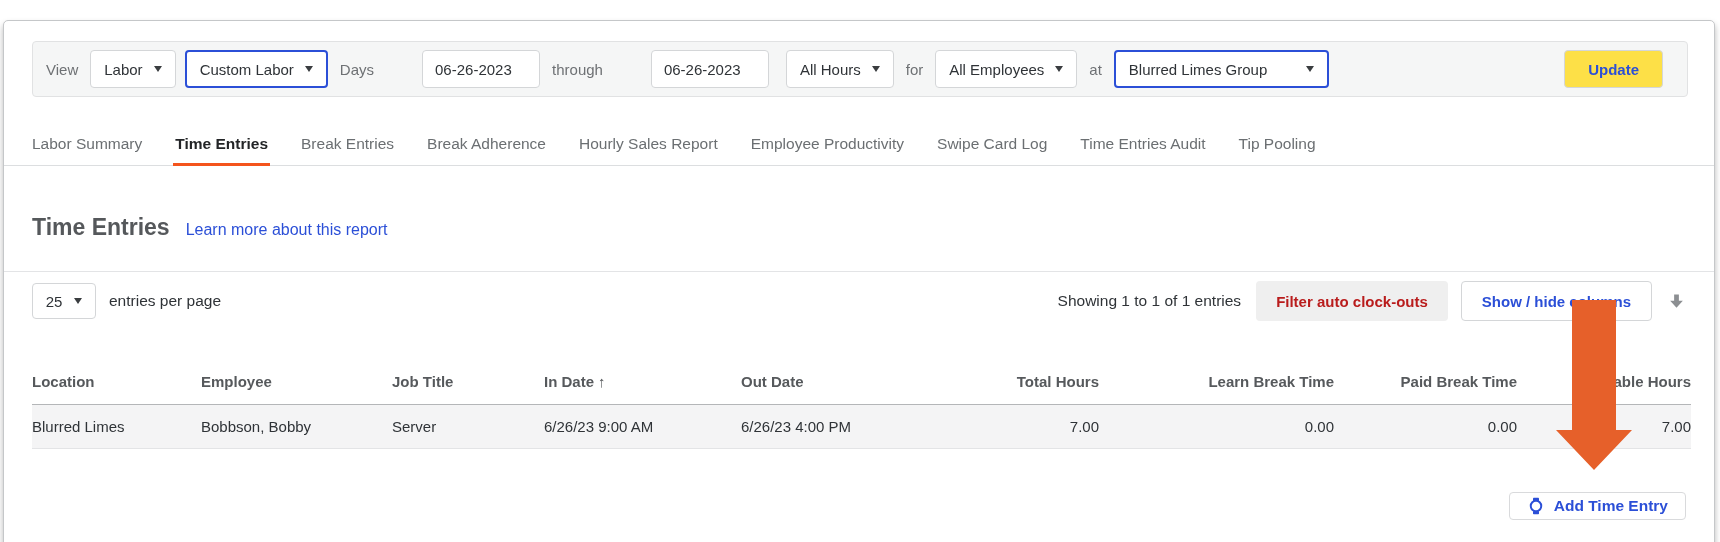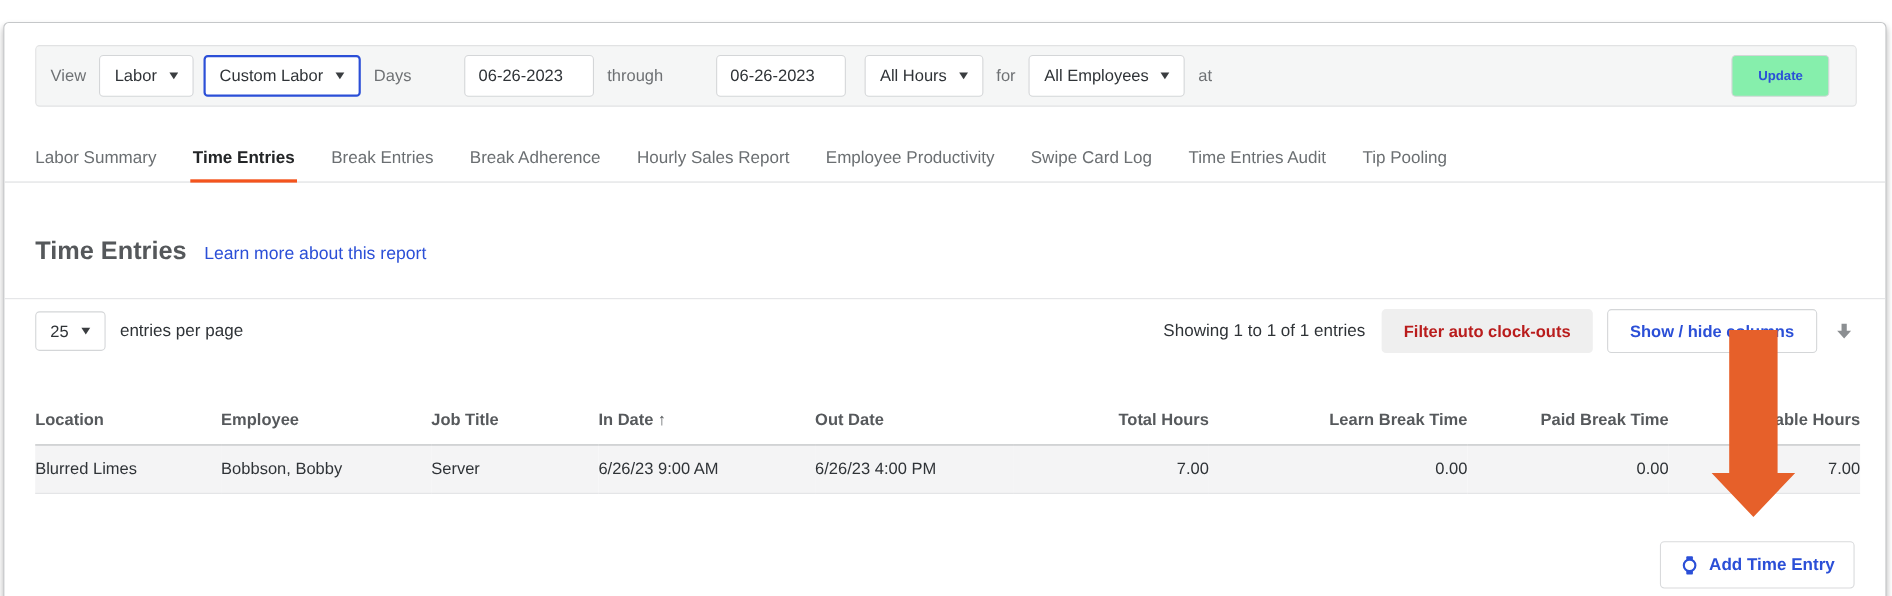--- a/index.html
+++ b/index.html
@@ -32,22 +32,22 @@
   .caret{
     width:0;height:0;border-left:4.5px solid transparent;border-right:4.5px solid transparent;
     border-top:6px solid #3a3d40;display:inline-block;
   }
   .date-input{
     width:92px;height:36px;background:#fff;border:1px solid #d4d6d8;border-radius:4px;
     font-size:15px;color:var(--text-dark,#2f3337);padding:0 12px;font-family:inherit;margin-left:36px;
   }
   .update-btn{
     margin-left:auto;margin-right:14px;height:38px;padding:0 23px;
-    background:#86efac;border:1px solid #d4d6d8;border-radius:4px;
-    color:var(--accent-blue,#2b4fd7);font-weight:bold;font-size:12px;cursor:pointer;
+    background:#fde047;border:1px solid #d4d6d8;border-radius:4px;
+    color:var(--accent-blue,#2b4fd7);font-weight:bold;font-size:15px;cursor:pointer;
     font-family:inherit;
   }
   
   .tabs{
     margin-top:26px;height:42px;display:flex;align-items:center;gap:33px;
     padding:0 28px;border-bottom:1px solid #dcdee0;
   }
   .tab{
     position:relative;height:100%;display:flex;align-items:center;
     font-size:15.5px;color:#6b6f72;cursor:pointer;white-space:nowrap;text-decoration:none;text-align:center;
@@ -88,21 +88,21 @@
   }
   td{
     font-size:15px;color:var(--text-dark,#2f3337);background:#f4f4f5;
     padding:0;height:43px;border-bottom:1px solid #e3e4e6;white-space:nowrap;
   }
   th.num,td.num{text-align:right;}
   .sort-arrow{font-weight:normal;font-size:15px;margin-left:4px;color:#56595c;}
   
   .footer-row{display:flex;justify-content:flex-end;margin-top:43px;}
   .add-btn{
-    height:43px;padding:0 17px;background:#fff;border:1px solid #d9dadc;border-radius:4px;
+    height:28px;padding:0 17px;background:#fff;border:1px solid #d9dadc;border-radius:4px;
     display:flex;align-items:center;gap:9px;cursor:pointer;font-family:inherit;
   }
   .add-btn span{color:var(--accent-blue,#2b4fd7);font-weight:bold;font-size:15.5px;}
   
   .annot-arrow{position:absolute;left:1540px;top:295px;pointer-events:none;}
 </style>
 </head>
 <body>
 
 <div class="card">
@@ -124,20 +124,24 @@
     <button class="select" style="margin-left:8px;">
       <span>All Hours</span>
       <i class="caret"></i>
     </button>
     <span class="flabel">for</span>
     <button class="select">
       <span>All Employees</span>
       <i class="caret"></i>
     </button>
     <span class="flabel">at</span>
+    <button class="select blue" style="min-width:215px;justify-content:space-between;">
+      <span>Blurred Limes Group</span>
+      <i class="caret"></i>
+    </button>
     <button class="update-btn">Update</button>
   </div>
 
   <nav class="tabs">
     <a class="tab">Labor Summary</a>
     <a class="tab active">Time Entries</a>
     <a class="tab">Break Entries</a>
     <a class="tab">Break Adherence</a>
     <a class="tab">Hourly Sales Report</a>
     <a class="tab">Employee Productivity</a>

